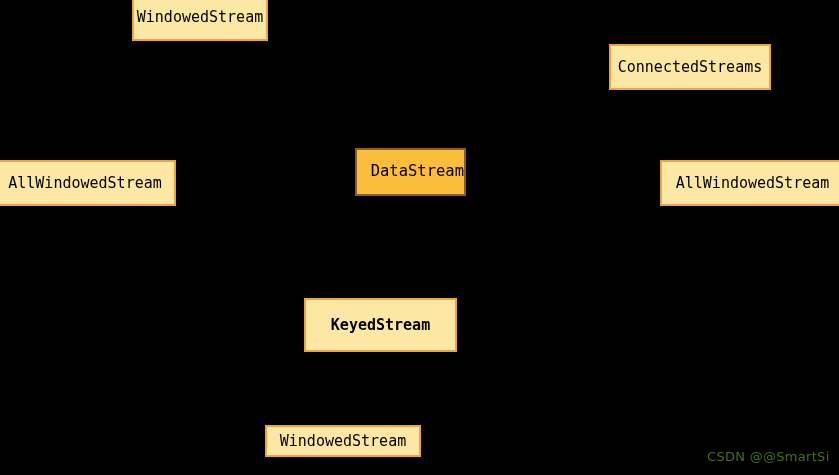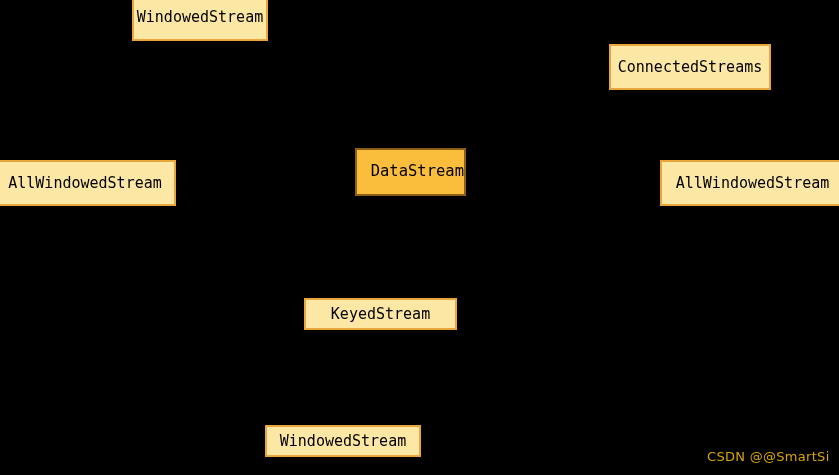--- a/index.html
+++ b/index.html
@@ -77,20 +77,20 @@
     </div>
     <div class="node" style="left: -6px; top: 160px; width: 182px; height: 46px;">
       <span>AllWindowedStream</span>
     </div>
     <div class="node highlight" style="left: 355px; top: 148px; width: 111px; height: 48px; justify-content: flex-end;">
       <span>DataStream</span>
     </div>
     <div class="node" style="left: 660px; top: 160px; width: 185px; height: 46px;">
       <span>AllWindowedStream</span>
     </div>
-    <div class="node" style="left: 304px; top: 298px; width: 153px; height: 32px;">
+    <div class="node" style="left: 304px; top: 298px; width: 153px; height: 54px; font-weight: bold;">
       <span>KeyedStream</span>
     </div>
     <div class="node" style="left: 265px; top: 425px; width: 156px; height: 32px;">
       <span>WindowedStream</span>
     </div>
-    <div class="watermark" style="left: 707px; top: 449px; color: #eab308;">CSDN @@SmartSi</div>
+    <div class="watermark" style="left: 707px; top: 449px; color: #4d7c0f;">CSDN @@SmartSi</div>
 </div>
 
 </body></html>

